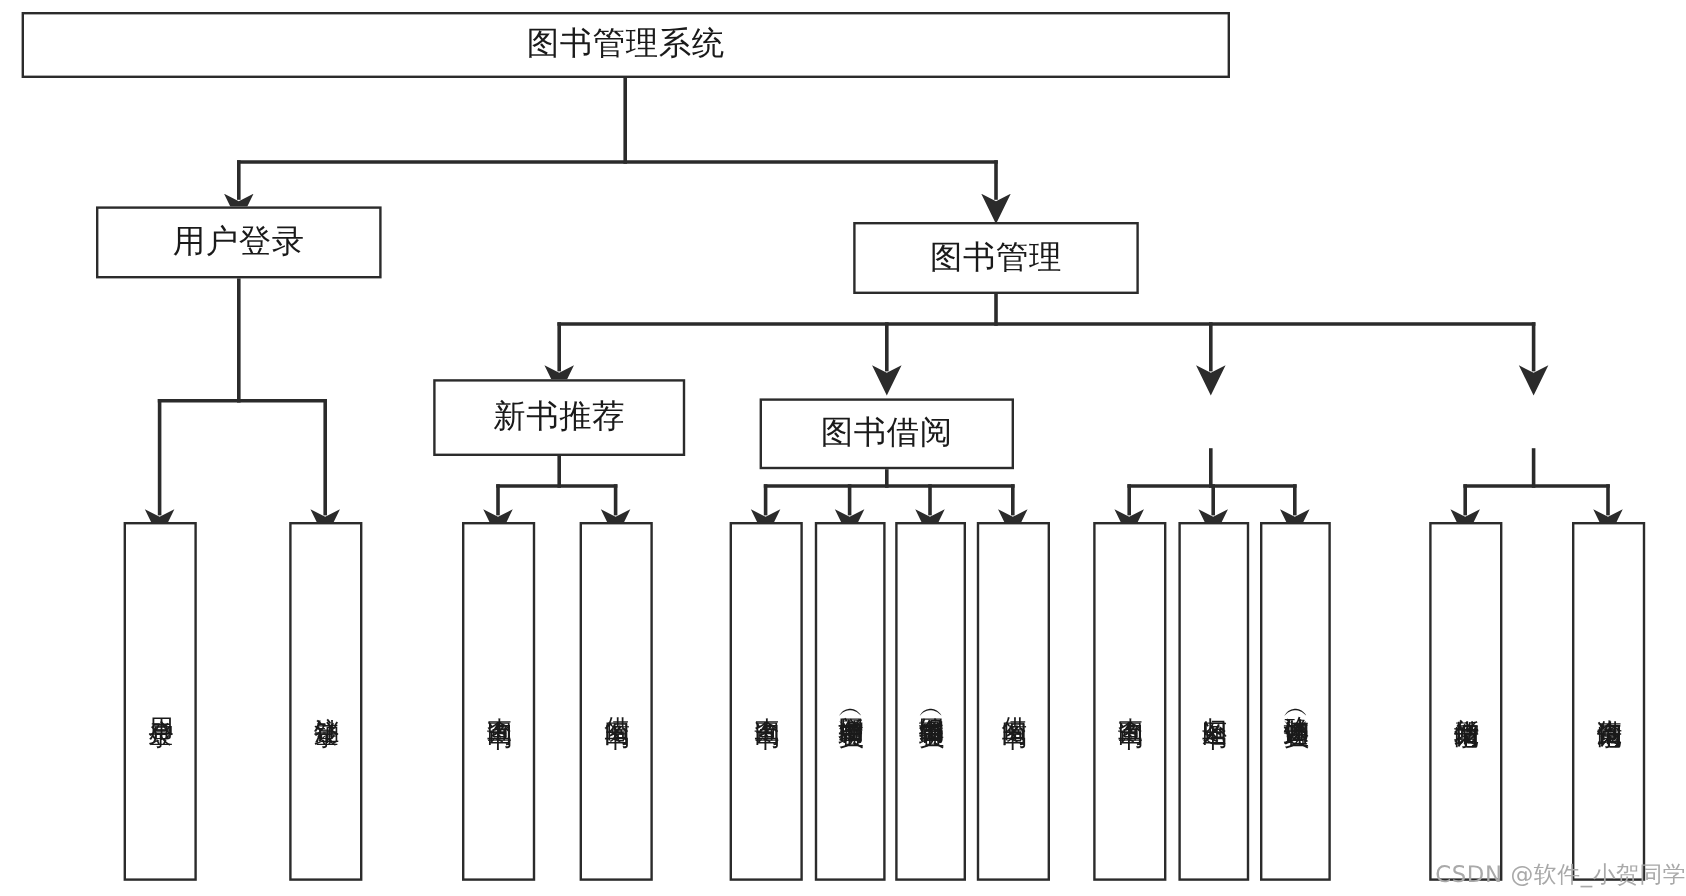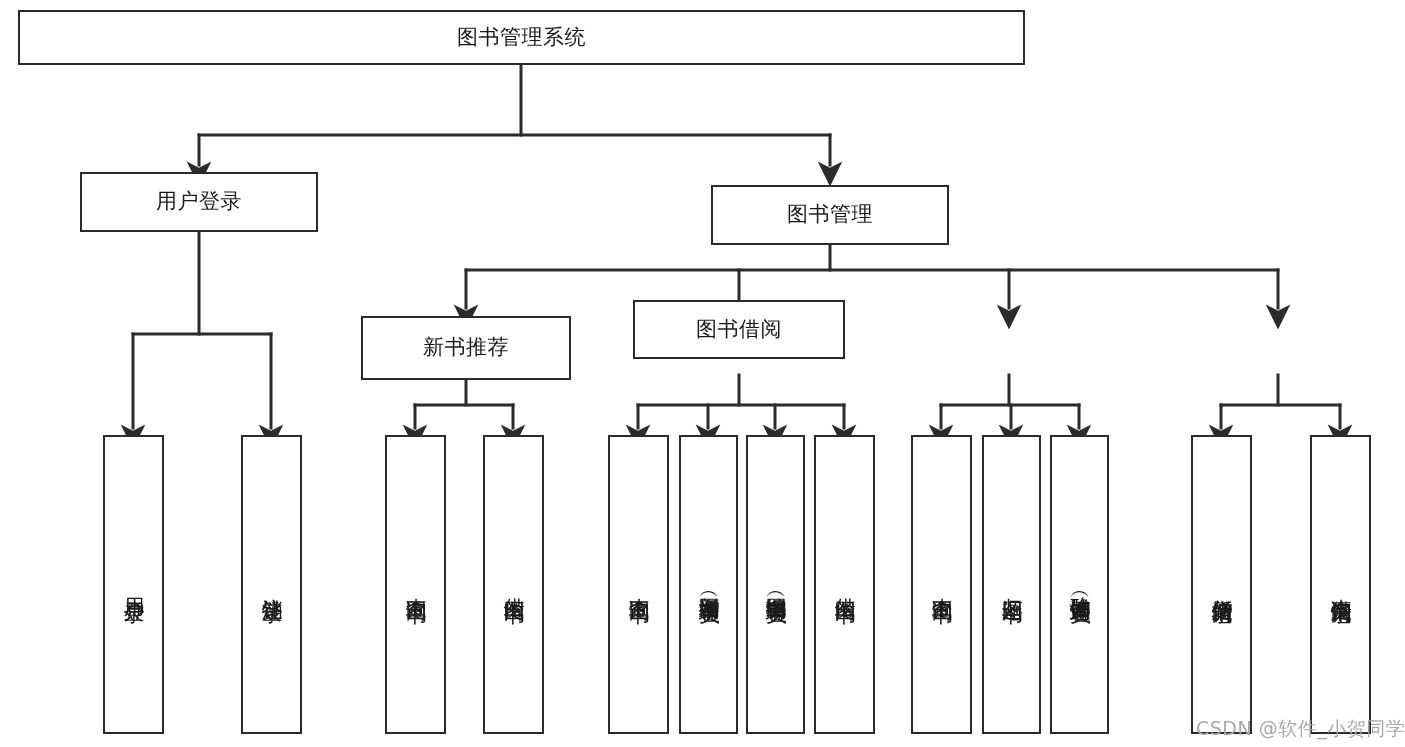--- a/index.html
+++ b/index.html
@@ -29,21 +29,21 @@
     box-sizing: border-box;
     border: 2px solid #2b2b2b;
     background: #ffffff;
     color: #1a1a1a;
     display: flex;
     align-items: center;
     justify-content: center;
     text-align: center;
   }
   .node.h {
-    font-size: 21px;
+    font-size: 27px;
     line-height: 1.2;
     letter-spacing: 0.5px;
   }
   .node.v {
     font-size: 21px;
     letter-spacing: 1px;
     align-items: center;
     justify-content: center;
   }
   .node.v .vtext {
@@ -118,21 +118,21 @@
       <path d="M1340,405 L1340,428" marker-end="url(#arr)"></path>
     </g>
   </svg>
 
   <div class="node h" style="left:18px; top:10px; width:1007px; height:55px;">图书管理系统</div>
 
   <div class="node h" style="left:80px; top:172px; width:238px; height:60px;">用户登录</div>
   <div class="node h" style="left:711px; top:185px; width:238px; height:60px;">图书管理</div>
 
   <div class="node h" style="left:361px; top:316px; width:210px; height:64px;">新书推荐</div>
-  <div class="node h" style="left:633px; top:300px; width:212px; height:59px;">图书借阅</div>
+  <div class="node h" style="left:633px; top:332px; width:212px; height:59px;">图书借阅</div>
 
   <div class="node v" style="left:103px; top:435px; width:61px; height:299px;">
     <span class="vtext">用户登录</span>
   </div>
   <div class="node v" style="left:241px; top:435px; width:61px; height:299px;">
     <span class="vtext">注销登录</span>
   </div>
 
   <div class="node v" style="left:385px; top:435px; width:61px; height:299px;">
     <span class="vtext">查询图书</span>

